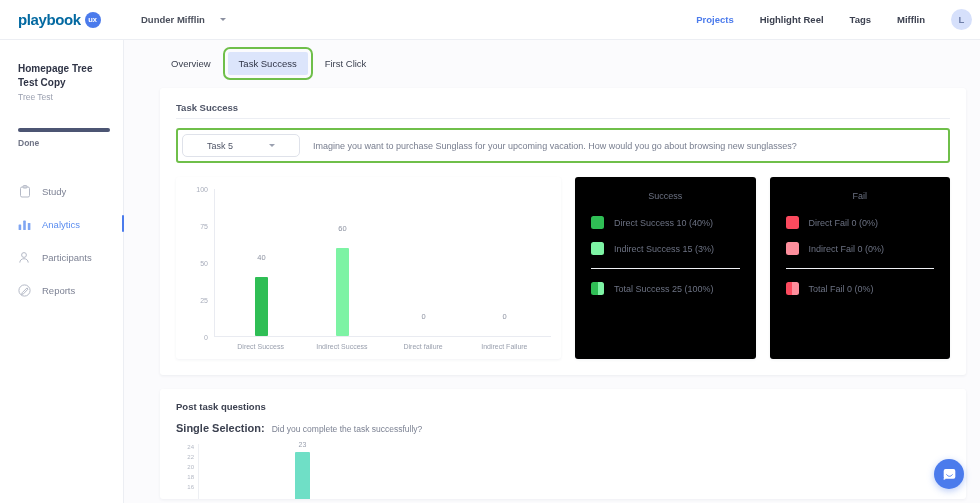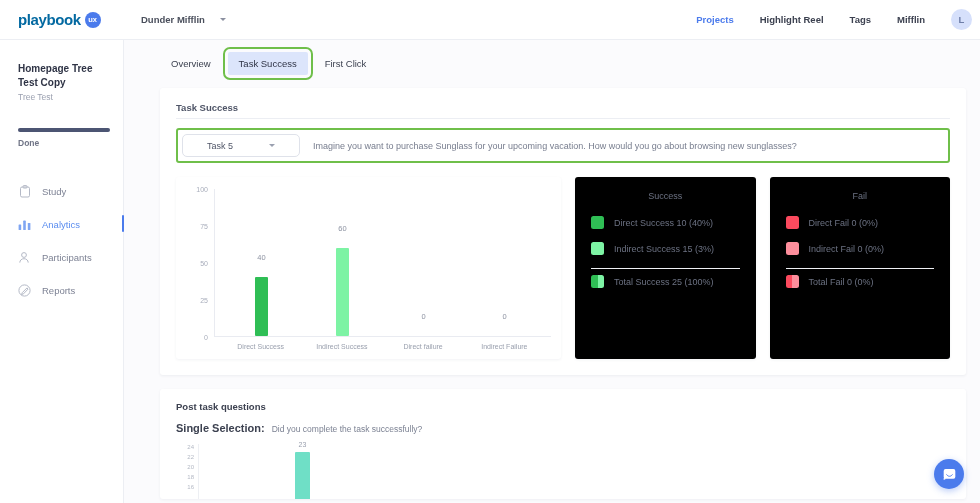--- a/index.html
+++ b/index.html
@@ -127,21 +127,21 @@
   .bar { width: 13px; border-radius: 1px; }
   .xlabels { display: flex; justify-content: space-around; padding: 5px 6px 0 6px; margin-left: 30px; }
   .xlabel { width: 62px; text-align: center; font-size: 7px; color: #9aa0ae; line-height: 1.35; }
 
   .legend-card {
     flex: 1; background: #000000; border-radius: 3px;
     box-shadow: 0 1px 3px rgba(40,50,80,.06); padding: 14px 16px 16px 16px;
   }
   .legend-title { text-align: center; font-size: 9px; color: #6c7283; margin-bottom: 15px; }
   .legend-item { display: flex; align-items: center; gap: 10px; margin-bottom: 13px; }
-  .legend-item.with-rule { border-top: 1px solid #eef0f4; padding-top: 6px; margin-bottom: 0; }
+  .legend-item.with-rule { border-top: 1px solid #eef0f4; padding-top: 13px; margin-bottom: 0; }
   .swatch { width: 13px; height: 13px; border-radius: 2.5px; flex: 0 0 13px; overflow: hidden; display: flex; }
   .swatch span { flex: 1; height: 100%; }
   .legend-text { font-size: 9px; color: #6c7283; }
 
   
   .post-card { margin: 14px 14px 0 36px; background: #fff; border-radius: 3px;
     box-shadow: 0 1px 3px rgba(40,50,80,.06); padding: 12px 16px 0 16px; height: 110px; overflow: hidden; }
   .post-title { font-size: 9.5px; font-weight: 700; color: #3c4150; }
   .q-row { margin-top: 10px; display: flex; gap: 7px; align-items: baseline; }
   .q-label { font-size: 11px; font-weight: 700; color: #3c4150; }

